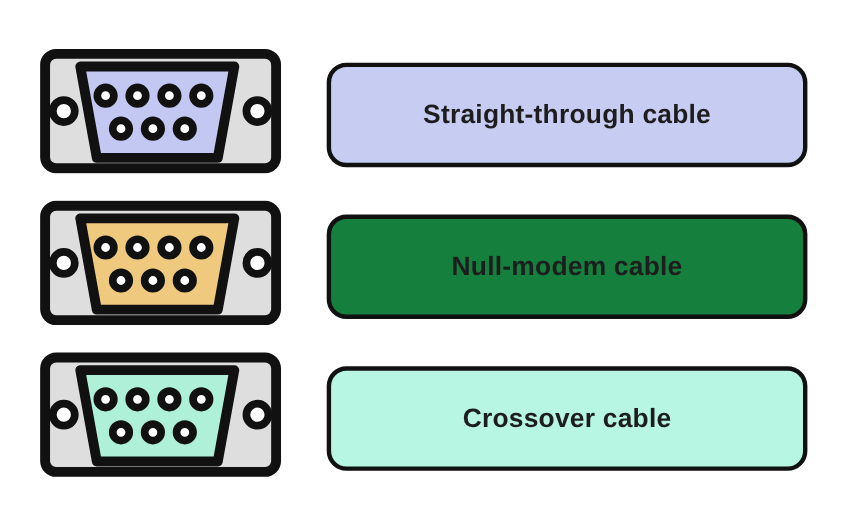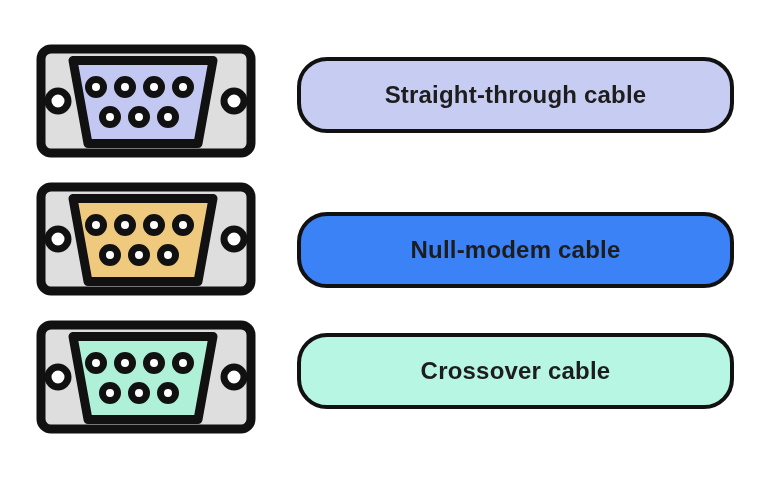--- a/index.html
+++ b/index.html
@@ -33,24 +33,24 @@
   .connector-wrap svg {
     display: block;
     width: 220px;
     height: 114px;
   }
   .pill {
     position: absolute;
     left: 297px;
     top: 13px;
     width: 437px;
-    height: 76px;
+    height: 95px;
     box-sizing: border-box;
     border: 4.5px solid #111111;
-    border-radius: 30px;
+    border-radius: 18px;
     display: flex;
     align-items: center;
     justify-content: center;
   }
   .pill span {
     font-size: 24px;
     font-weight: 700;
     color: #1d1d1d;
     letter-spacing: 0.2px;
   }
@@ -94,21 +94,21 @@
           <circle cx="60" cy="43" r="7.5"></circle>
             <circle cx="89" cy="43" r="7.5"></circle>
           <circle cx="118" cy="43" r="7.5"></circle>
             <circle cx="147" cy="43" r="7.5"></circle>
           <circle cx="74" cy="73" r="7.5"></circle>
             <circle cx="103" cy="73" r="7.5"></circle>
           <circle cx="132" cy="73" r="7.5"></circle>
         </g>
       </svg>
     </div>
-    <div class="pill" style="background-color: #3b82f6; margin-top: 17px;">
+    <div class="pill" style="background-color: #15803d;">
       <span>Null-modem cable</span>
     </div>
   </div>
 
   <div class="row">
     <div class="connector-wrap">
       <svg viewBox="0 0 220 114">
         <rect x="5" y="5" width="210" height="104" rx="10" stroke="#111111" stroke-width="9" fill="#dedede"></rect>
         <path d="M 37 16.5 L 177 16.5 L 162 99.5 L 52 99.5 Z" stroke="#111111" stroke-width="9" stroke-linejoin="round" fill="#aff0d9"></path>
         <circle cx="22" cy="57" r="10" fill="#ffffff" stroke="#111111" stroke-width="7"></circle>

